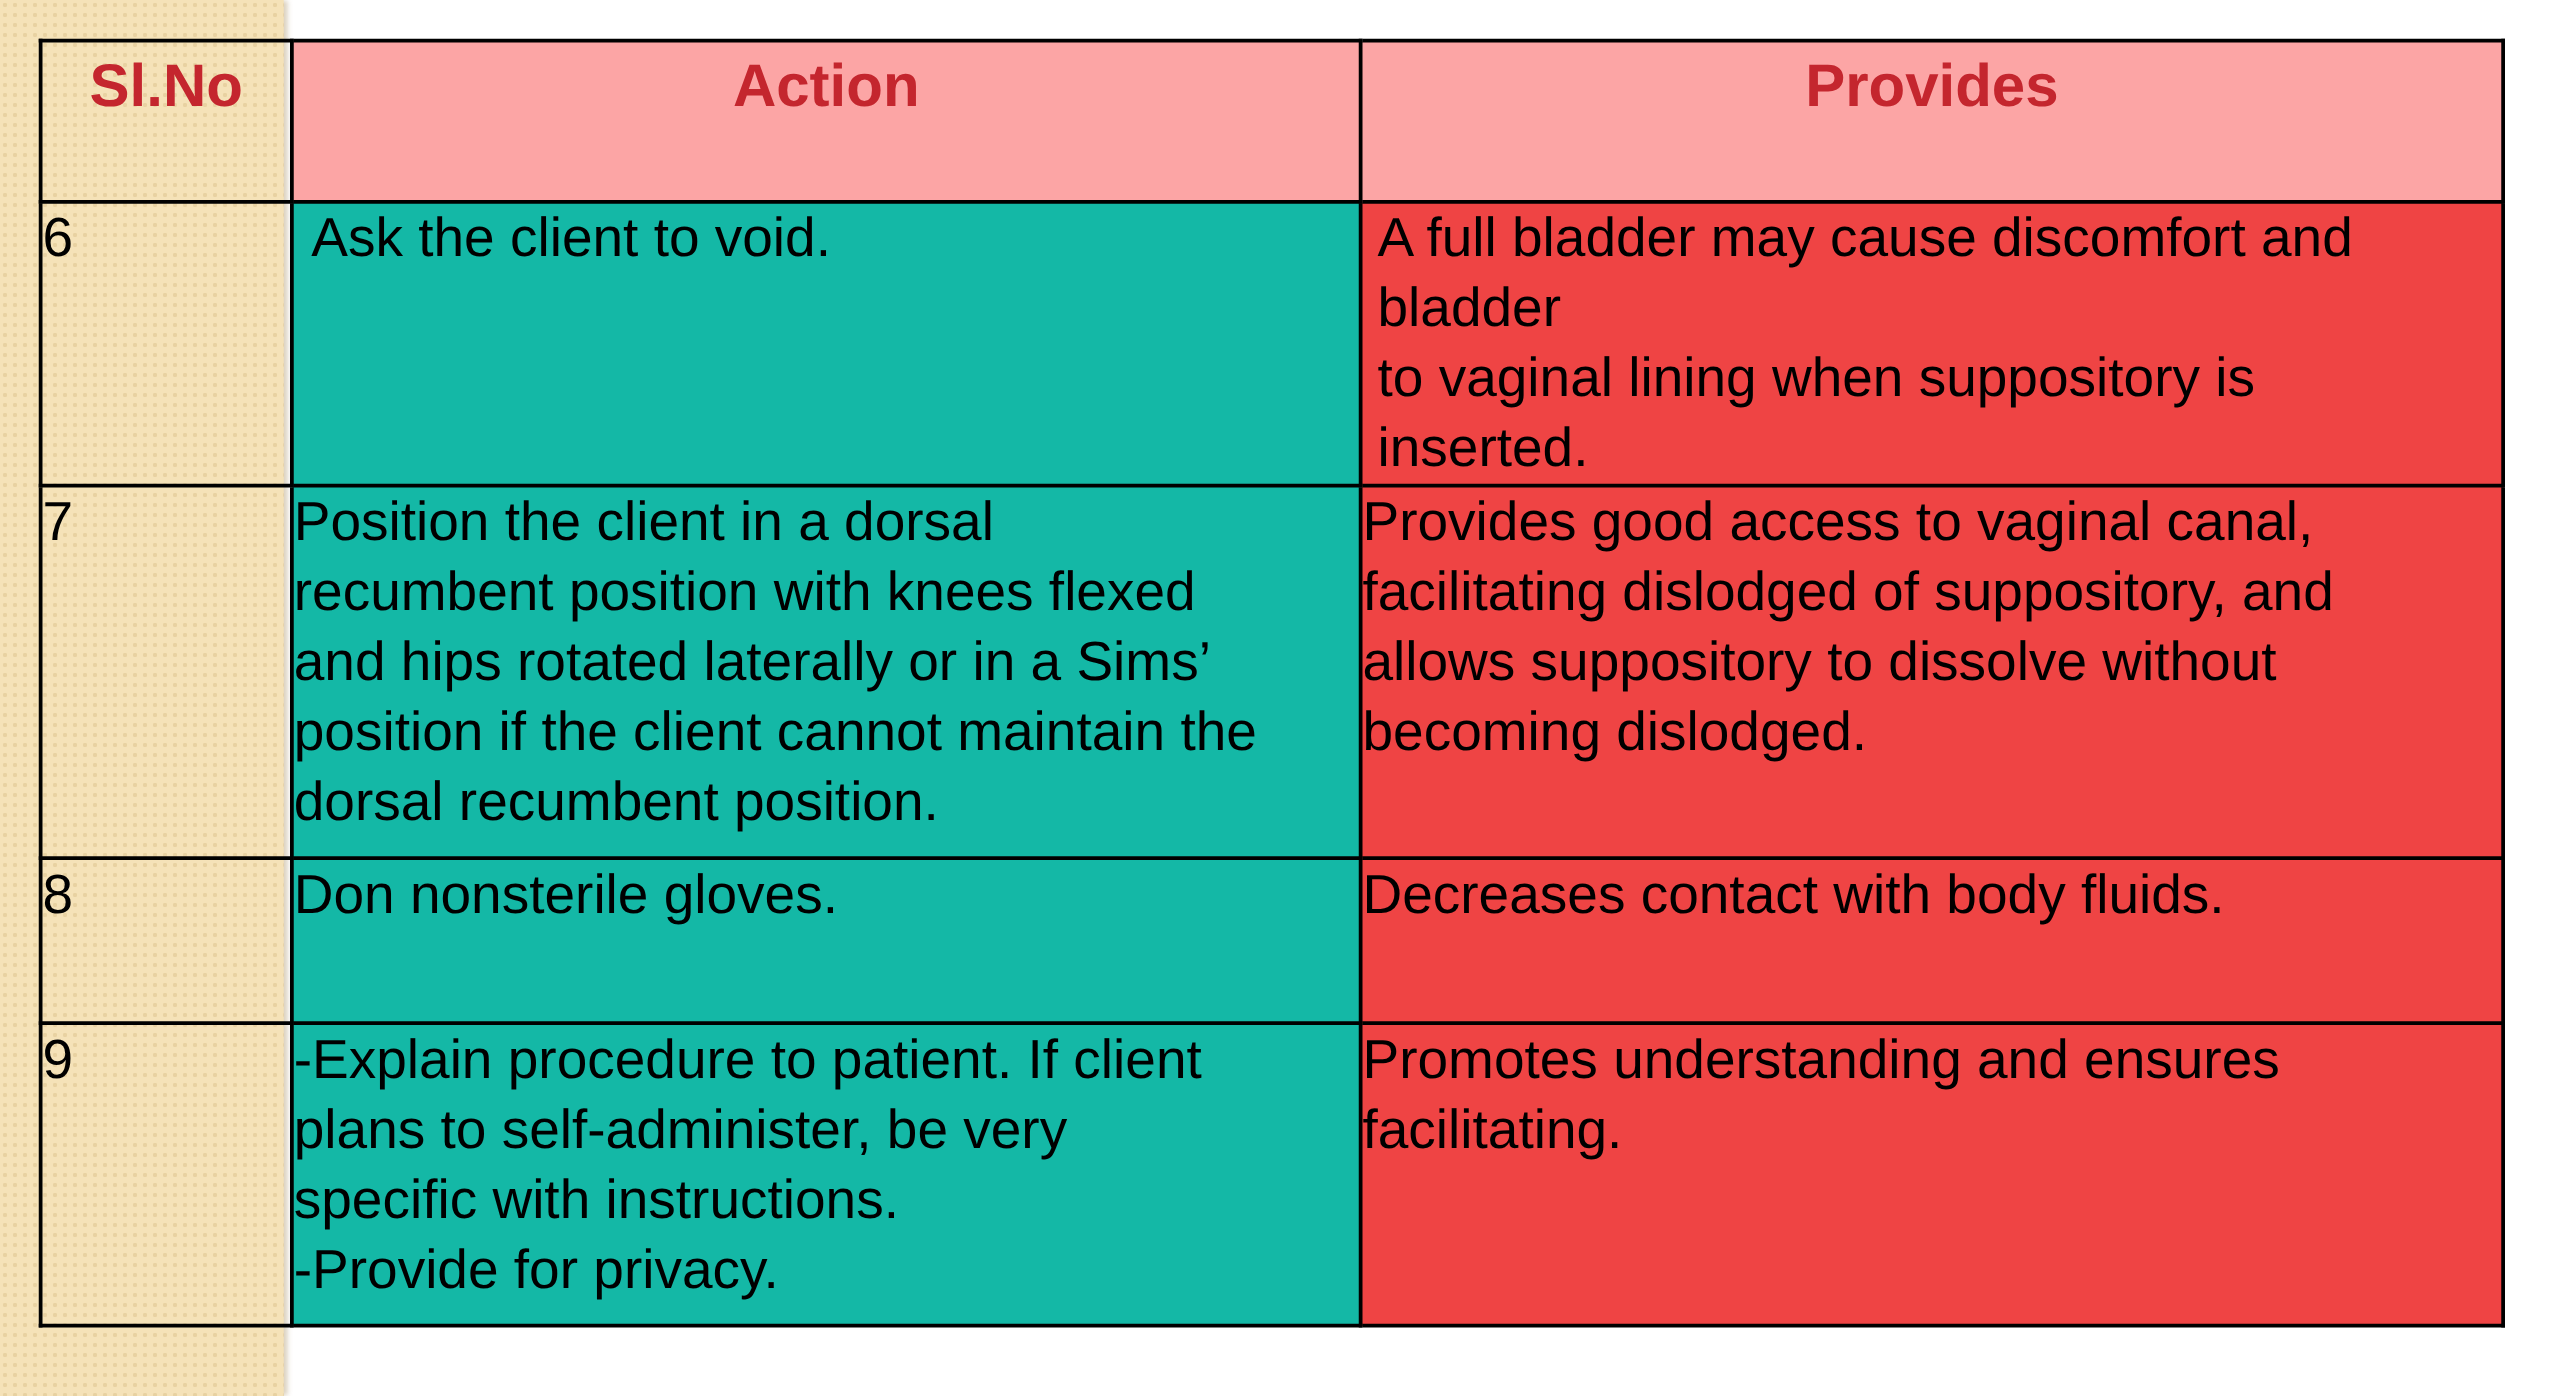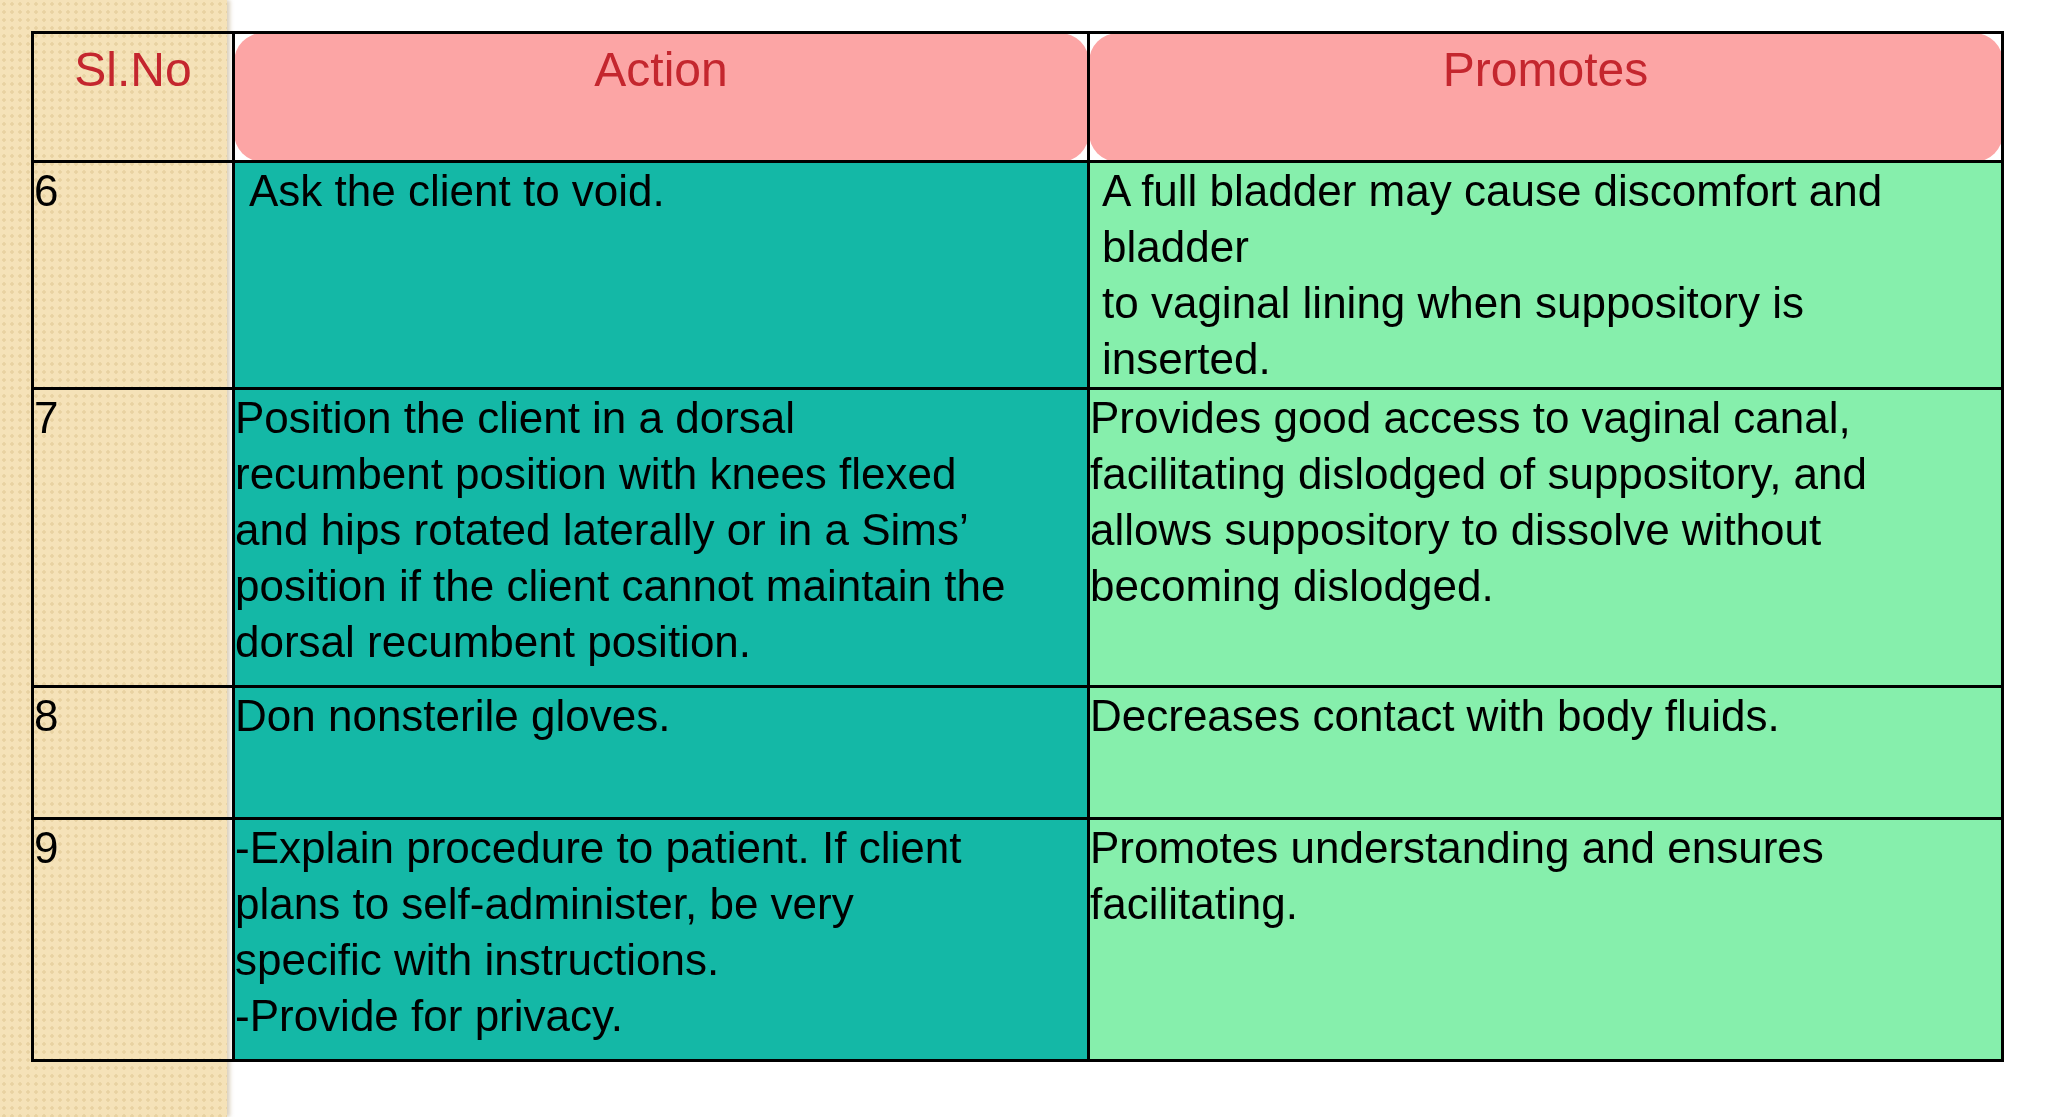--- a/index.html
+++ b/index.html
@@ -16,26 +16,26 @@
     background-size:8px 8px;
     box-shadow: 3px 0 4px rgba(150,120,70,0.35);
   }
   table.grid {
     position:absolute; left:31px; top:31px;
     width:1970px; border-collapse:collapse; table-layout:fixed;
   }
   table.grid td, table.grid th {
     border:3px solid #000; vertical-align:top; padding:0;
   }
-  th { font-weight:normal; color:#c4262e; font-size:48px; text-align:center; height:126px;border-radius:29px; }
+  th { font-weight:bold; color:#c4262e; font-size:48px; text-align:center; height:126px; }
   th .hd { display:block; padding-top:8px; }
   td { font-size:44px; color:#000; line-height:56px; }
   td.num { padding-left:14px; padding-top:6px; }
   td.act { padding:4px 14px 0 18px; background:#14b8a6; }
-  td.rat { padding:4px 14px 0 16px; background:#86efac; }
+  td.rat { padding:4px 14px 0 16px; background:#ef4444; }
   th.c2, th.c3 { background:#fca5a5; }
   th.c1, td.num { background:transparent; }
   .line { display:block; white-space:pre-wrap; }
 </style>
 </head>
 <body>
 
 <div class="band"></div>
 
 <table class="grid">
@@ -46,21 +46,21 @@
     </colgroup>
   <tbody>
       <tr>
     <th class="c1">
           <span class="hd">Sl.No</span>
         </th>
     <th class="c2">
           <span class="hd">Action</span>
         </th>
     <th class="c3">
-          <span class="hd">Promotes</span>
+          <span class="hd">Provides</span>
         </th>
   </tr>
   <tr style="height:223px">
     <td class="num">6</td>
     <td class="act" style="padding-left:14px">
       <span class="line">Ask the client to void.</span>
     </td>
     <td class="rat" style="padding-left:12px">
       <span class="line">A full bladder may cause discomfort and</span>
       <span class="line">bladder</span>

